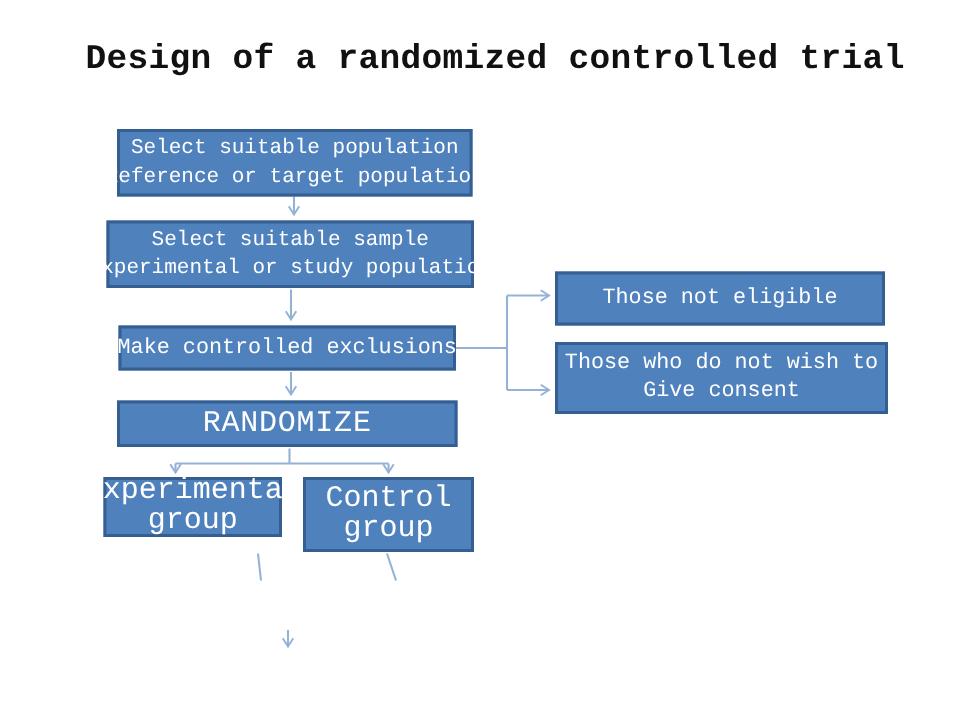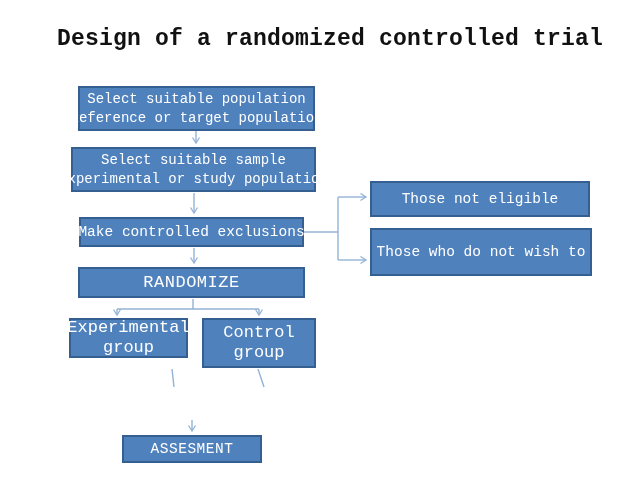--- a/index.html
+++ b/index.html
@@ -14,21 +14,21 @@
   }
   .box{
     position:absolute;box-sizing:border-box;
     background:#4f81bd;border:2px solid #365f91;
     display:flex;flex-direction:column;align-items:center;justify-content:center;
     color:#ffffff;text-align:center;
   }
   .box span{display:block;white-space:nowrap;}
   .fs14 span{font-size:14px;line-height:19px;}
   .fs145 span{font-size:14.5px;line-height:19px;}
-  .fs15 span{font-size:17px;line-height:20px;}
+  .fs15 span{font-size:20px;line-height:20px;}
   .caps span{letter-spacing:0.5px;}
   svg.connectors{position:absolute;left:0;top:0;pointer-events:none;}
 </style>
 </head>
 <body>
 
 <div class="stage">
 
   <h1 class="title">Design of a randomized controlled trial</h1>
 
@@ -77,25 +77,23 @@
     <span>Experimental</span>
     <span>group</span>
   </div>
 
   <div class="box fs15" style="left:202px;top:318px;width:114px;height:50px">
     <span>Control</span>
     <span>group</span>
   </div>
 
 
-  <div class="box fs145 caps" style="left:122px;top:435px;width:140px;height:28px">
-    <span>ASSESMENT</span>
-  </div>
 
   <div class="box fs145" style="left:370px;top:181px;width:220px;height:36px">
     <span>Those not eligible</span>
   </div>
 
   <div class="box fs145" style="left:370px;top:228px;width:222px;height:48px">
     <span>Those who do not wish to</span>
+    <span>Give consent</span>
   </div>
 
 </div>
 
 </body></html>

